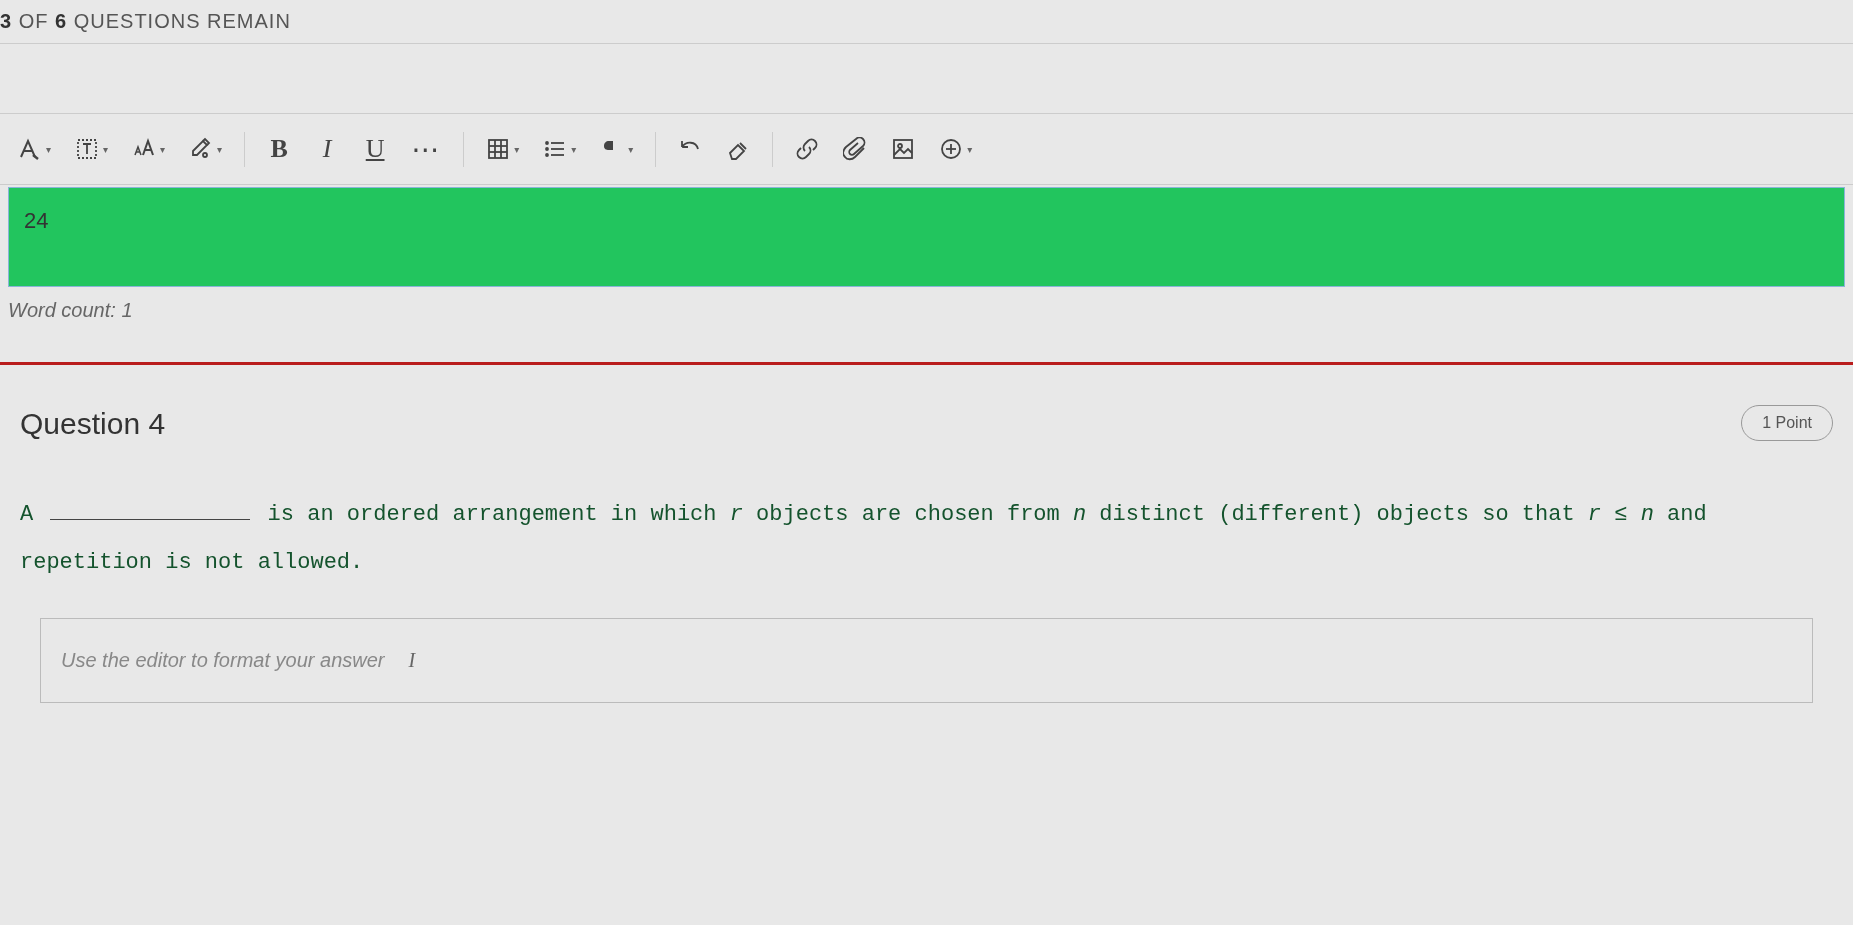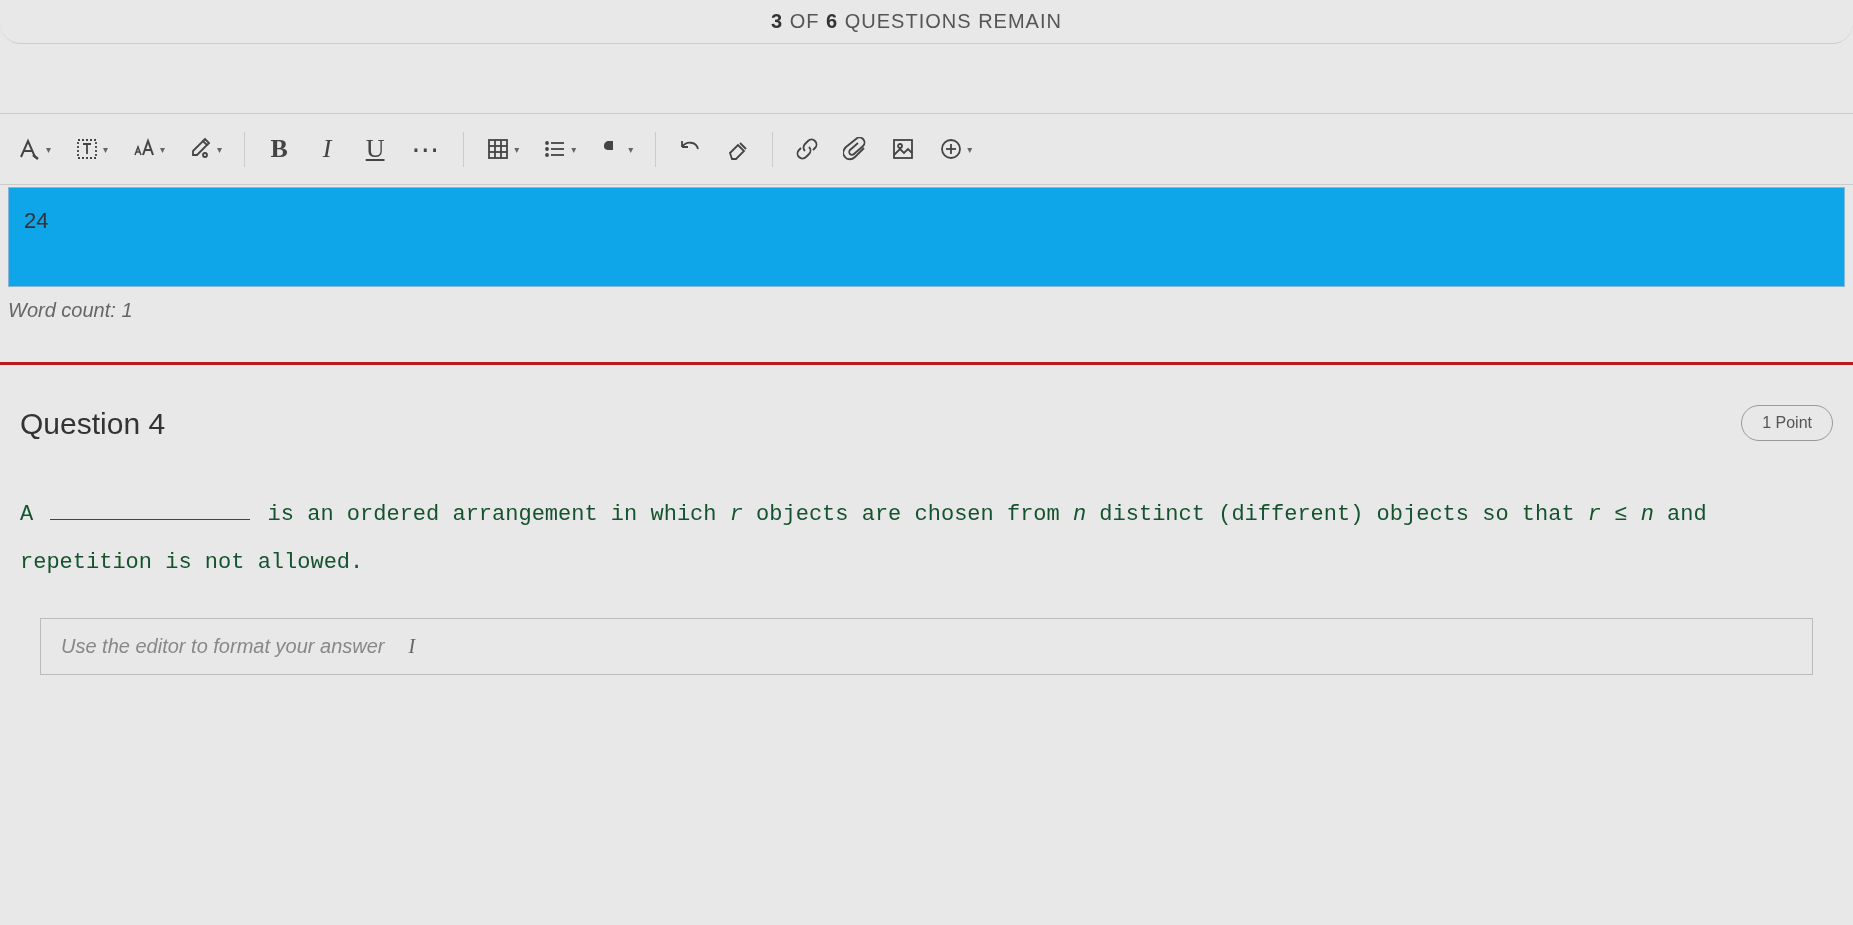--- a/index.html
+++ b/index.html
@@ -8,27 +8,26 @@
       box-sizing: border-box;
     }
     body {
       font-family: Arial, Helvetica, sans-serif;
       background: #e8e8e8;
       width: 1853px;
       height: 925px;
       overflow: hidden;
     }
     .header-status {
-      text-align: center;
+      text-align: left;
       padding: 10px 20px 10px 0;
       font-size: 20px;
       color: #555;
       border-bottom: 1px solid #ccc;
       letter-spacing: 1px;
-      border-radius: 21px;
     }
     .header-status b {
       color: #333;
       font-weight: bold;
     }
     .spacer-1 {
       height: 70px;
       border-bottom: 1px solid #ccc;
     }
     .toolbar {
@@ -78,21 +77,21 @@
       width: 1px;
       height: 35px;
       background: #ccc;
       margin: 0 6px;
     }
     .editor-area {
       border: 1px solid #8ab4d8;
       margin: 2px 8px 2px 8px;
       padding: 20px 15px;
       min-height: 100px;
-      background: #0ea5e9;
+      background: #22c55e;
       font-size: 22px;
       color: #333;
     }
     .word-count {
       padding: 10px 8px 40px 8px;
       font-size: 20px;
       font-style: italic;
       color: #666;
       border-bottom: 3px solid #b91c1c;
     }
@@ -128,21 +127,21 @@
       display: inline-block;
       border-bottom: 1px solid #444;
       width: 200px;
       margin: 0 4px;
     }
     .question-text .ital {
       font-style: italic;
     }
     .answer-input {
       border: 1px solid #bbb;
-      padding: 16px 20px;
+      padding: 30px 20px;
       font-size: 20px;
       font-style: italic;
       color: #888;
       margin: 0 20px 0 20px;
       background: #e8e8e8;
     }
   </style>
 </head>
 <body>
 

